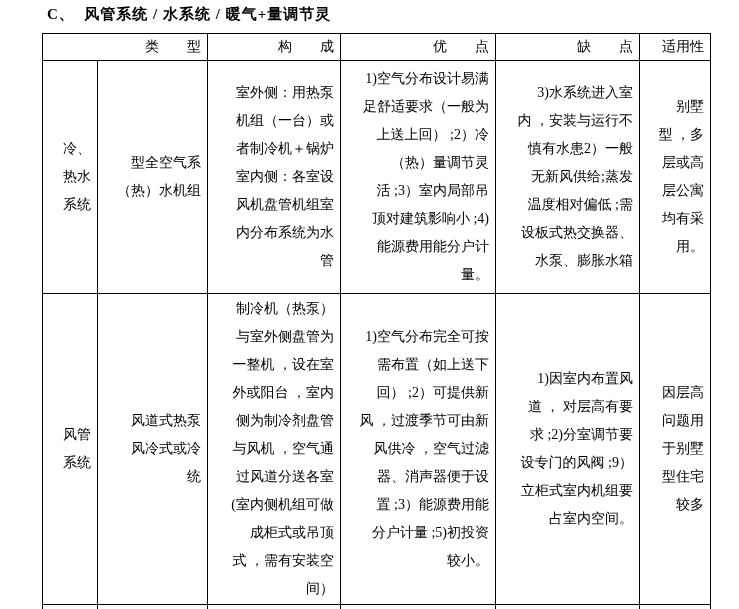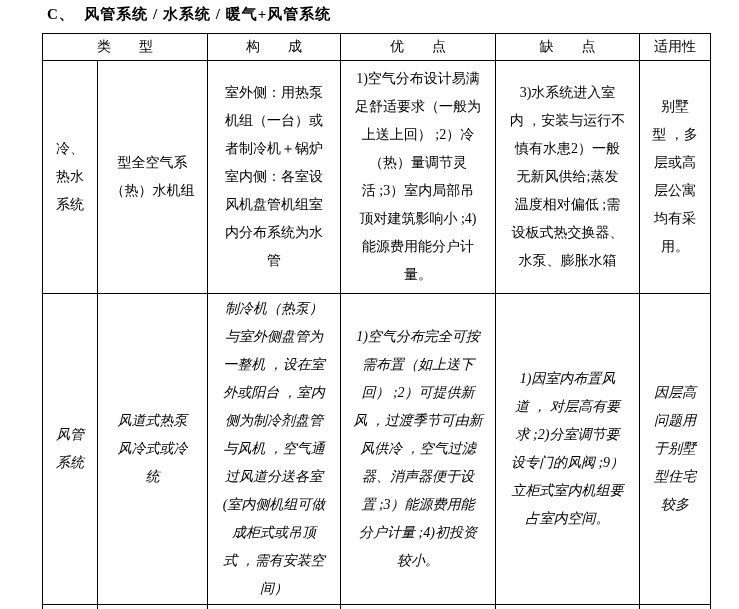--- a/index.html
+++ b/index.html
@@ -14,42 +14,42 @@
     white-space:pre;
   }
   table.sys-table {
     position:absolute; left:42px; top:33px;
     border-collapse:collapse; table-layout:fixed;
     width:668px;
   }
   .sys-table th, .sys-table td {
     border:1px solid #000;
     font-size:14px; font-weight:normal;
-    text-align:center; vertical-align:middle;
+    text-align:right; vertical-align:middle;
     padding:0 6px;
     line-height:28px;
     white-space:pre-line;
     overflow:hidden;
   }
   .sys-table th { height:26px; line-height:24px; }
   tr.row-1 td { height:232px; }
-  tr.row-2 td { height:310px;font-style:italic; }
+  tr.row-2 td { height:310px; }
   tr.row-partial td { height:40px; vertical-align:top; line-height:28px; }
   tr.row-partial td.indent { padding-left:56px; }
   col.c-cat { width:55px; }
   col.c-sub { width:110px; }
   col.c-comp { width:133px; }
   col.c-adv { width:155px; }
   col.c-dis { width:144px; }
   col.c-app { width:71px; }
 </style>
 </head>
 <body>
 
-<div class="doc-title">C、  风管系统 / 水系统 / 暖气+风管系统</div>
+<div class="doc-title">C、  风管系统 / 水系统 / 暖气+量调节灵</div>
 
 <table class="sys-table">
   <colgroup>
     <col class="c-cat">
       <col class="c-sub">
       <col class="c-comp">
     <col class="c-adv">
       <col class="c-dis">
       <col class="c-app">
   </colgroup>
@@ -113,21 +113,21 @@
 成柜式或吊顶
 式 ，需有安装空
 间）</td>
     <td>1)空气分布完全可按
 需布置（如上送下
 回） ;2）可提供新
 风 ，过渡季节可由新
 风供冷 ，空气过滤
 器、消声器便于设
 置 ;3）能源费用能
-分户计量 ;4)初投资
+分户计量 ;5)初投资
 较小。</td>
     <td>1)因室内布置风
 道 ， 对层高有要
 求 ;2)分室调节要
 设专门的风阀 ;9）
 立柜式室内机组要
 占室内空间。</td>
     <td>因层高
 问题用
 于别墅

